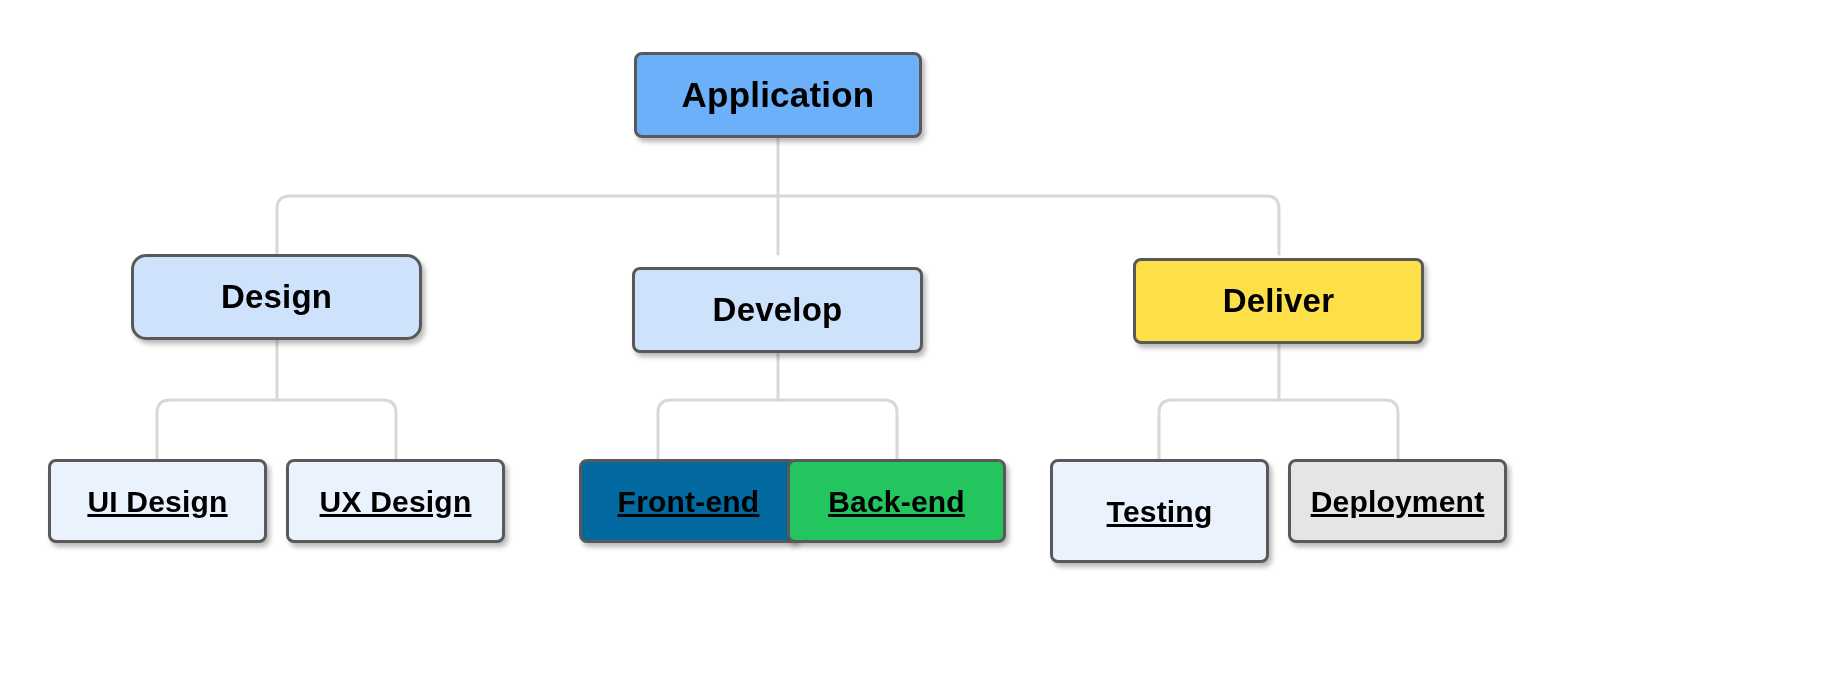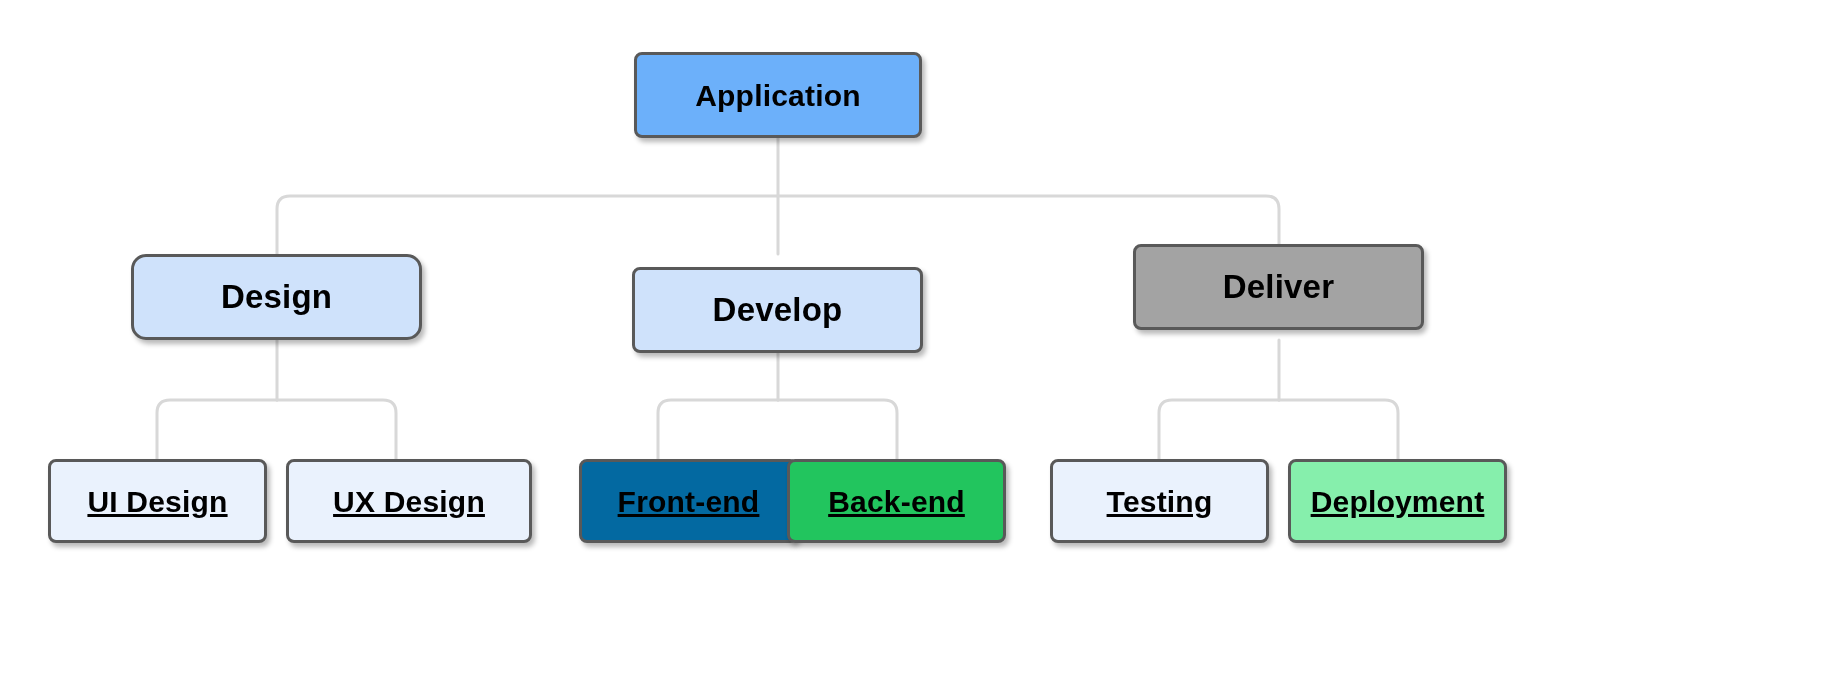--- a/index.html
+++ b/index.html
@@ -38,21 +38,21 @@
     color: #000000;
     font-weight: bold;
     letter-spacing: 0.2px;
     text-align: center;
     line-height: 1.1;
     white-space: nowrap;
     z-index: 2;
   }
   .node-root {
     background: #6cb0fa;
-    font-size: 30px;
+    font-size: 35px;
   }
   .node-branch {
     background: #cfe2fb;
     font-size: 33px;
   }
   .node-leaf {
     background: #eaf2fd;
     font-size: 30px;
     text-decoration: underline;
   }
@@ -84,22 +84,22 @@
       <path d="M 1279 340 L 1279 400"></path>
       <path d="M 1279 400 L 1172 400 Q 1159 400 1159 413 L 1159 459"></path>
       <path d="M 1279 400 L 1385 400 Q 1398 400 1398 413 L 1398 459"></path>
     </g>
   </svg>
 
   <div class="node node-root" id="n-root" style="left: 634px; top: 52px; width: 288px; height: 86px; background: rgb(108, 176, 250); border-color: rgb(89, 89, 89);">Application</div>
 
   <div class="node node-branch" id="n-branch_1" style="left: 131px; top: 254px; width: 291px; height: 86px; background: rgb(207, 226, 251); border-color: rgb(89, 89, 89); border-radius: 15px;">Design</div>
   <div class="node node-branch" id="n-branch_2" style="left: 632px; top: 254px; width: 291px; height: 86px; background: rgb(207, 226, 251); border-color: rgb(89, 89, 89); margin-top: 13px;">Develop</div>
-  <div class="node node-branch" id="n-branch_3" style="left: 1133px; top: 244px; width: 291px; height: 86px; background: #a3a3a3; border-color: rgb(89, 89, 89);">Deliver</div>
+  <div class="node node-branch" id="n-branch_3" style="left: 1133px; top: 258px; width: 291px; height: 86px; background: #fde047; border-color: rgb(89, 89, 89);">Deliver</div>
 
   <div class="node node-leaf" id="n-leaf_1" style="left: 48px; top: 459px; width: 219px; height: 84px; background: rgb(234, 242, 253); border-color: rgb(89, 89, 89);">UI Design</div>
-  <div class="node node-leaf" id="n-leaf_2" style="left: 286px; top: 459px; width: 246px; height: 84px; background: rgb(234, 242, 253); border-color: rgb(89, 89, 89);">UX Design</div>
+  <div class="node node-leaf" id="n-leaf_2" style="left: 286px; top: 459px; width: 219px; height: 84px; background: rgb(234, 242, 253); border-color: rgb(89, 89, 89);">UX Design</div>
   <div class="node node-leaf" id="n-leaf_3" style="left: 579px; top: 459px; width: 219px; height: 84px; background: #0369a1; border-color: rgb(89, 89, 89);">Front-end</div>
   <div class="node node-leaf" id="n-leaf_4" style="left: 787px; top: 459px; width: 219px; height: 84px; background: #22c55e; border-color: rgb(89, 89, 89); text-align: center;">Back-end</div>
-  <div class="node node-leaf" id="n-leaf_5" style="left: 1050px; top: 459px; width: 219px; height: 84px; background: rgb(234, 242, 253); border-color: rgb(89, 89, 89);">Testing</div>
-  <div class="node node-leaf" id="n-leaf_6" style="left: 1288px; top: 459px; width: 219px; height: 84px; background: #86efac; border-color: rgb(89, 89, 89);">Deployment</div>
+  <div class="node node-leaf" id="n-leaf_5" style="left: 1050px; top: 459px; width: 219px; height: 104px; background: rgb(234, 242, 253); border-color: rgb(89, 89, 89);">Testing</div>
+  <div class="node node-leaf" id="n-leaf_6" style="left: 1288px; top: 459px; width: 219px; height: 84px; background: #e5e5e5; border-color: rgb(89, 89, 89);">Deployment</div>
 
 </div>
 
 </body></html>

